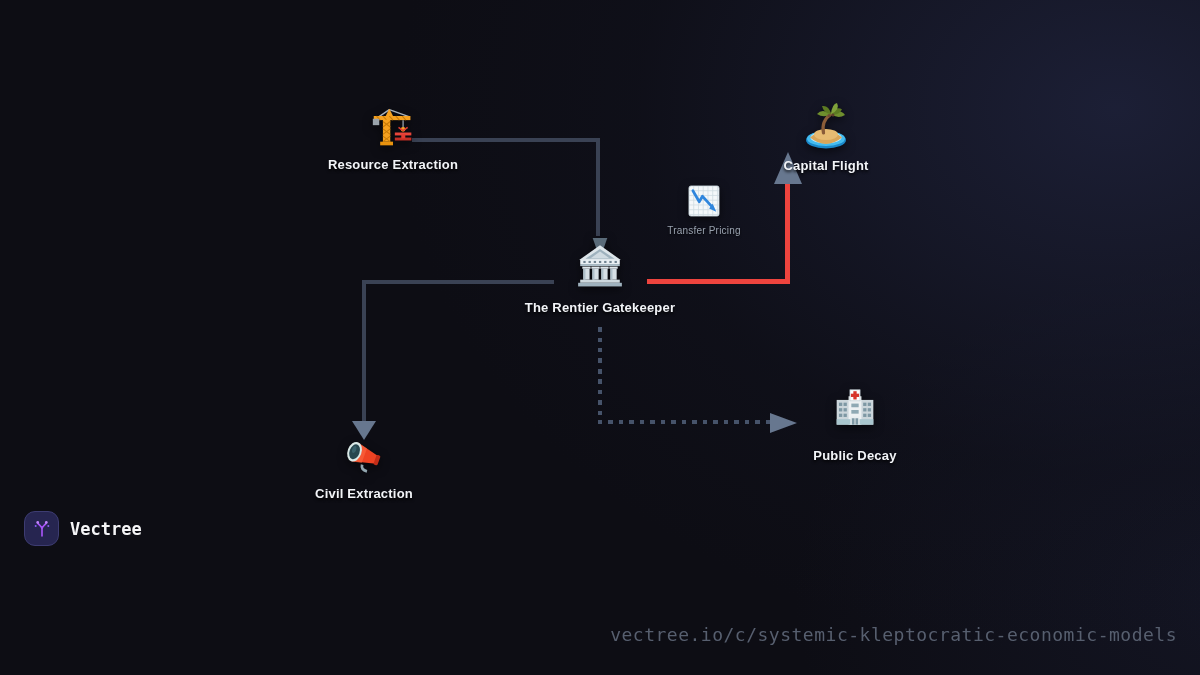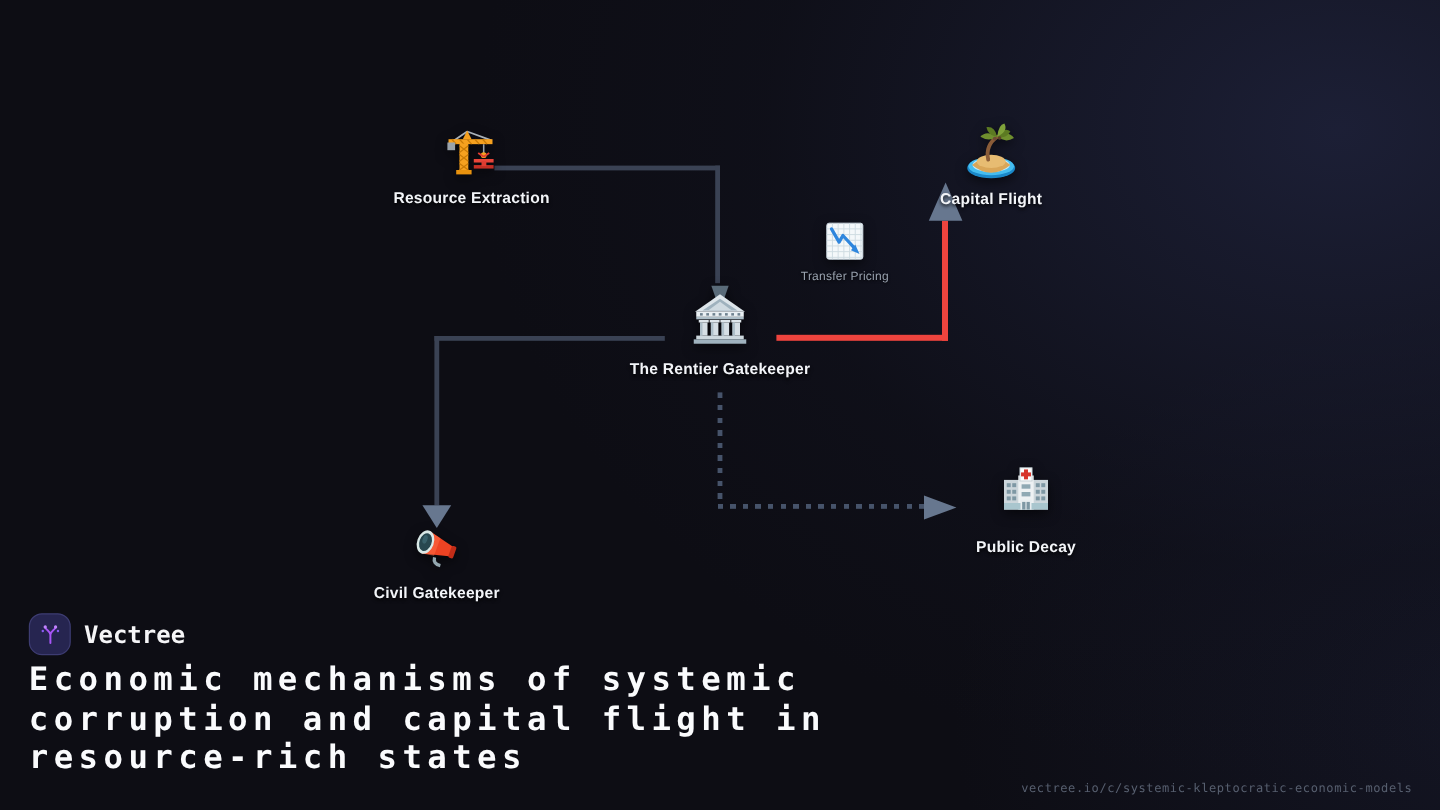--- a/index.html
+++ b/index.html
@@ -30,30 +30,30 @@
     text-shadow:0 2px 3px rgba(0,0,0,0.85);white-space:nowrap;
   }
   .node-label.muted{color:#9aa3b0;font-size:10px;font-weight:normal;text-shadow:0 1px 2px rgba(0,0,0,0.8);}
   
   .brand-row{position:absolute;left:24px;top:511px;display:flex;align-items:center;gap:11px;}
   .logo{
     width:35px;height:35px;border-radius:11px;background:#262550;
     border:1px solid #3d3c72;display:flex;align-items:center;justify-content:center;box-sizing:border-box;
   }
   .brand-name{
-    color:#f5f5f7;font-family:"DejaVu Sans Mono", monospace;font-weight:bold;font-size:20px;
+    color:#f5f5f7;font-family:"DejaVu Sans Mono", monospace;font-weight:bold;font-size:17px;
   }
   .big-title{
     position:absolute;left:24px;top:551px;color:#fafbfd;
     font-family:"DejaVu Sans Mono", monospace;font-weight:bold;font-size:27px;
     line-height:32.5px;letter-spacing:4.5px;white-space:nowrap;
   }
   .url{
-    position:absolute;right:23px;top:652px;color:#575f6f;
-    font-family:"DejaVu Sans Mono", monospace;font-size:10px;letter-spacing:0.5px;white-space:nowrap;
+    position:absolute;right:23px;top:624px;color:#575f6f;
+    font-family:"DejaVu Sans Mono", monospace;font-size:18px;letter-spacing:0.5px;white-space:nowrap;
   }
 </style>
 </head>
 <body>
 
 <div class="canvas">
 
   <div class="edge solid" style="left:412px;top:138px;width:188px;height:4px;"></div>
   <div class="edge solid" style="left:596px;top:138px;width:4px;height:98px;"></div>
 
@@ -162,21 +162,21 @@
       <g transform="rotate(20 24 24)">
         <polygon points="14,14.5 40,21 40,29.5 14,36" fill="#ee4323"></polygon>
         <polygon points="14,14.5 25,17.2 25,34.2 14,36" fill="#ff7047" opacity="0.5"></polygon>
         <rect x="37.3" y="19.8" width="4.6" height="11.3" rx="1.6" fill="#c22d18"></rect>
         <ellipse cx="13.5" cy="25.2" rx="7.6" ry="11" fill="#d9e8e6"></ellipse>
         <ellipse cx="13.5" cy="25.2" rx="5.5" ry="8.4" fill="#27474f"></ellipse>
         <ellipse cx="12.3" cy="23" rx="2.1" ry="4" fill="#3d6670" opacity="0.85"></ellipse>
         <path d="M26,35.5 q0.5,6 7.5,5.2" stroke="#93a7b0" stroke-width="3" fill="none"></path>
       </g>
     </svg>
-    <div class="node-label" style="margin-top:10px;">Civil Gatekeeper</div>
+    <div class="node-label" style="margin-top:10px;">Civil Extraction</div>
   </div>
 
   <div class="node" style="left:735px;top:388px;">
     <svg width="44" height="44" viewBox="0 0 48 48">
       <rect x="4" y="13" width="40" height="27" fill="#ccd6db"></rect>
       <rect x="17" y="9" width="14" height="31" fill="#edf1f3"></rect>
       <rect x="18.5" y="2" width="11" height="12" fill="#fbfdfd" stroke="#c4cfd5" stroke-width="0.8"></rect>
       <g fill="#d7342a">
         <rect x="22.2" y="3.5" width="3.6" height="9"></rect>
         <rect x="19.5" y="6.2" width="9" height="3.6"></rect>
@@ -211,21 +211,16 @@
         <path d="M12,19.5 L12,12 M12,12 C12,9 9,8 7.5,5.8 M12,12 C12,9 15,8 16.5,5.8" stroke="#a855f7" stroke-width="1.8" fill="none" stroke-linecap="round"></path>
         <circle cx="7.3" cy="4.9" r="1.5" fill="#c084fc"></circle>
         <circle cx="16.7" cy="4.9" r="1.5" fill="#c084fc"></circle>
         <circle cx="5.1" cy="8.6" r="1.1" fill="#8b5cf6"></circle>
         <circle cx="18.9" cy="8.6" r="1.1" fill="#8b5cf6"></circle>
       </svg>
     </div>
     <div class="brand-name">Vectree</div>
   </div>
 
-  <div class="big-title">
-    <div>Economic mechanisms of systemic</div>
-    <div>corruption and capital flight in</div>
-    <div>resource-rich states</div>
-  </div>
 
   <div class="url">vectree.io/c/systemic-kleptocratic-economic-models</div>
 
 </div>
 
 </body></html>

